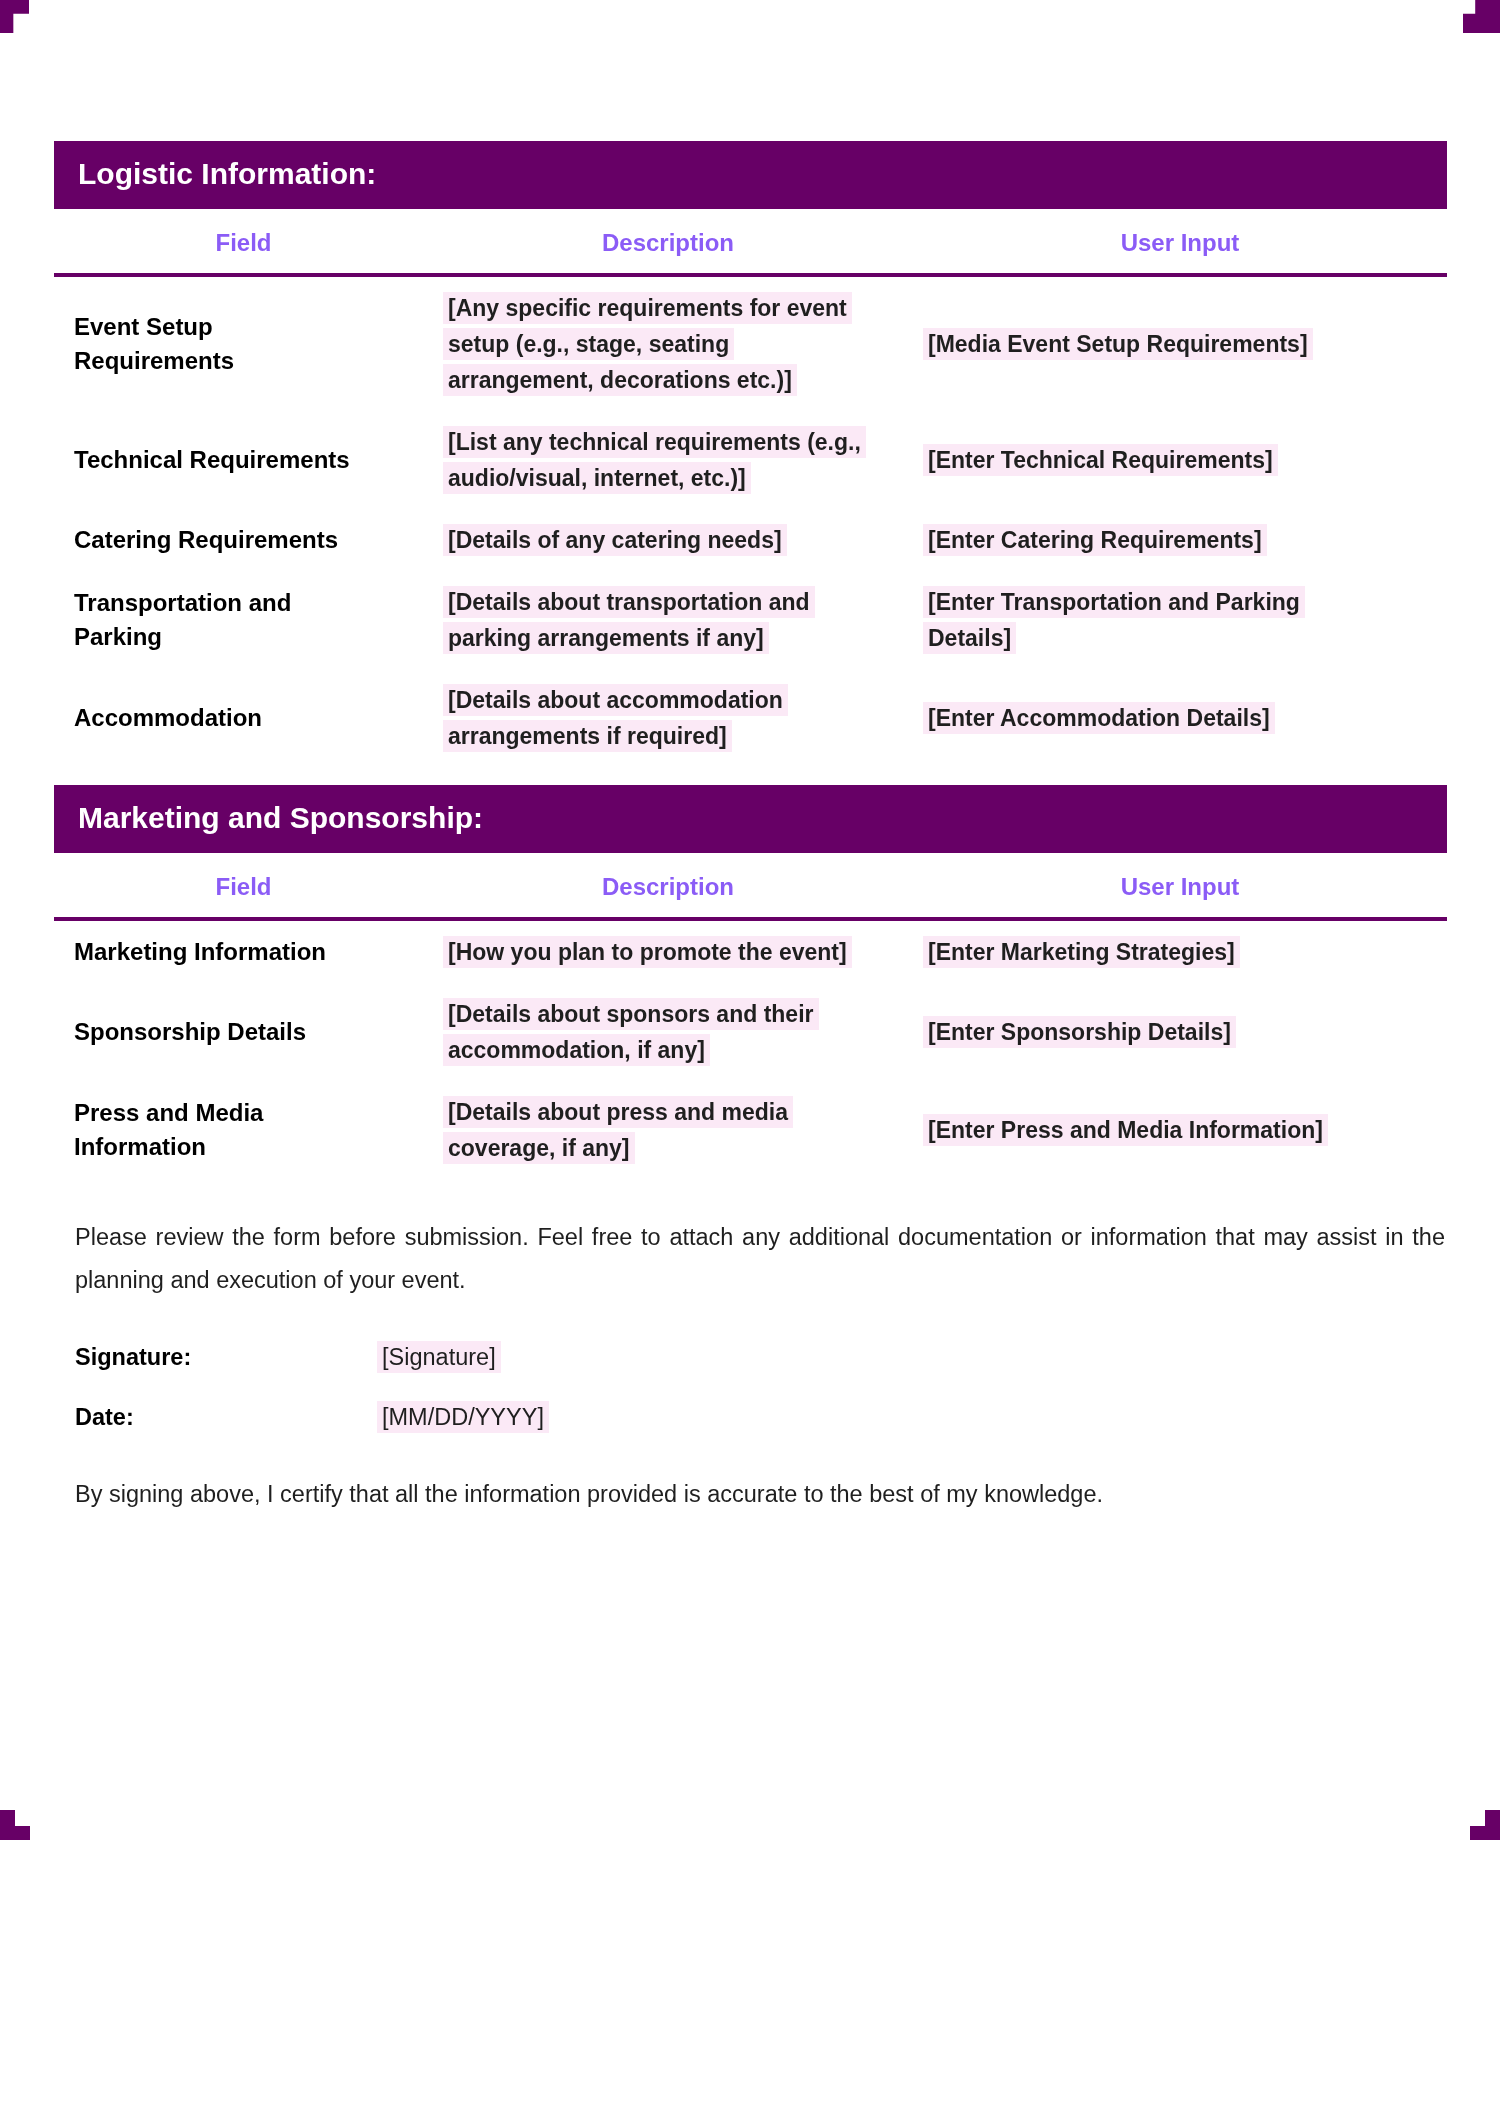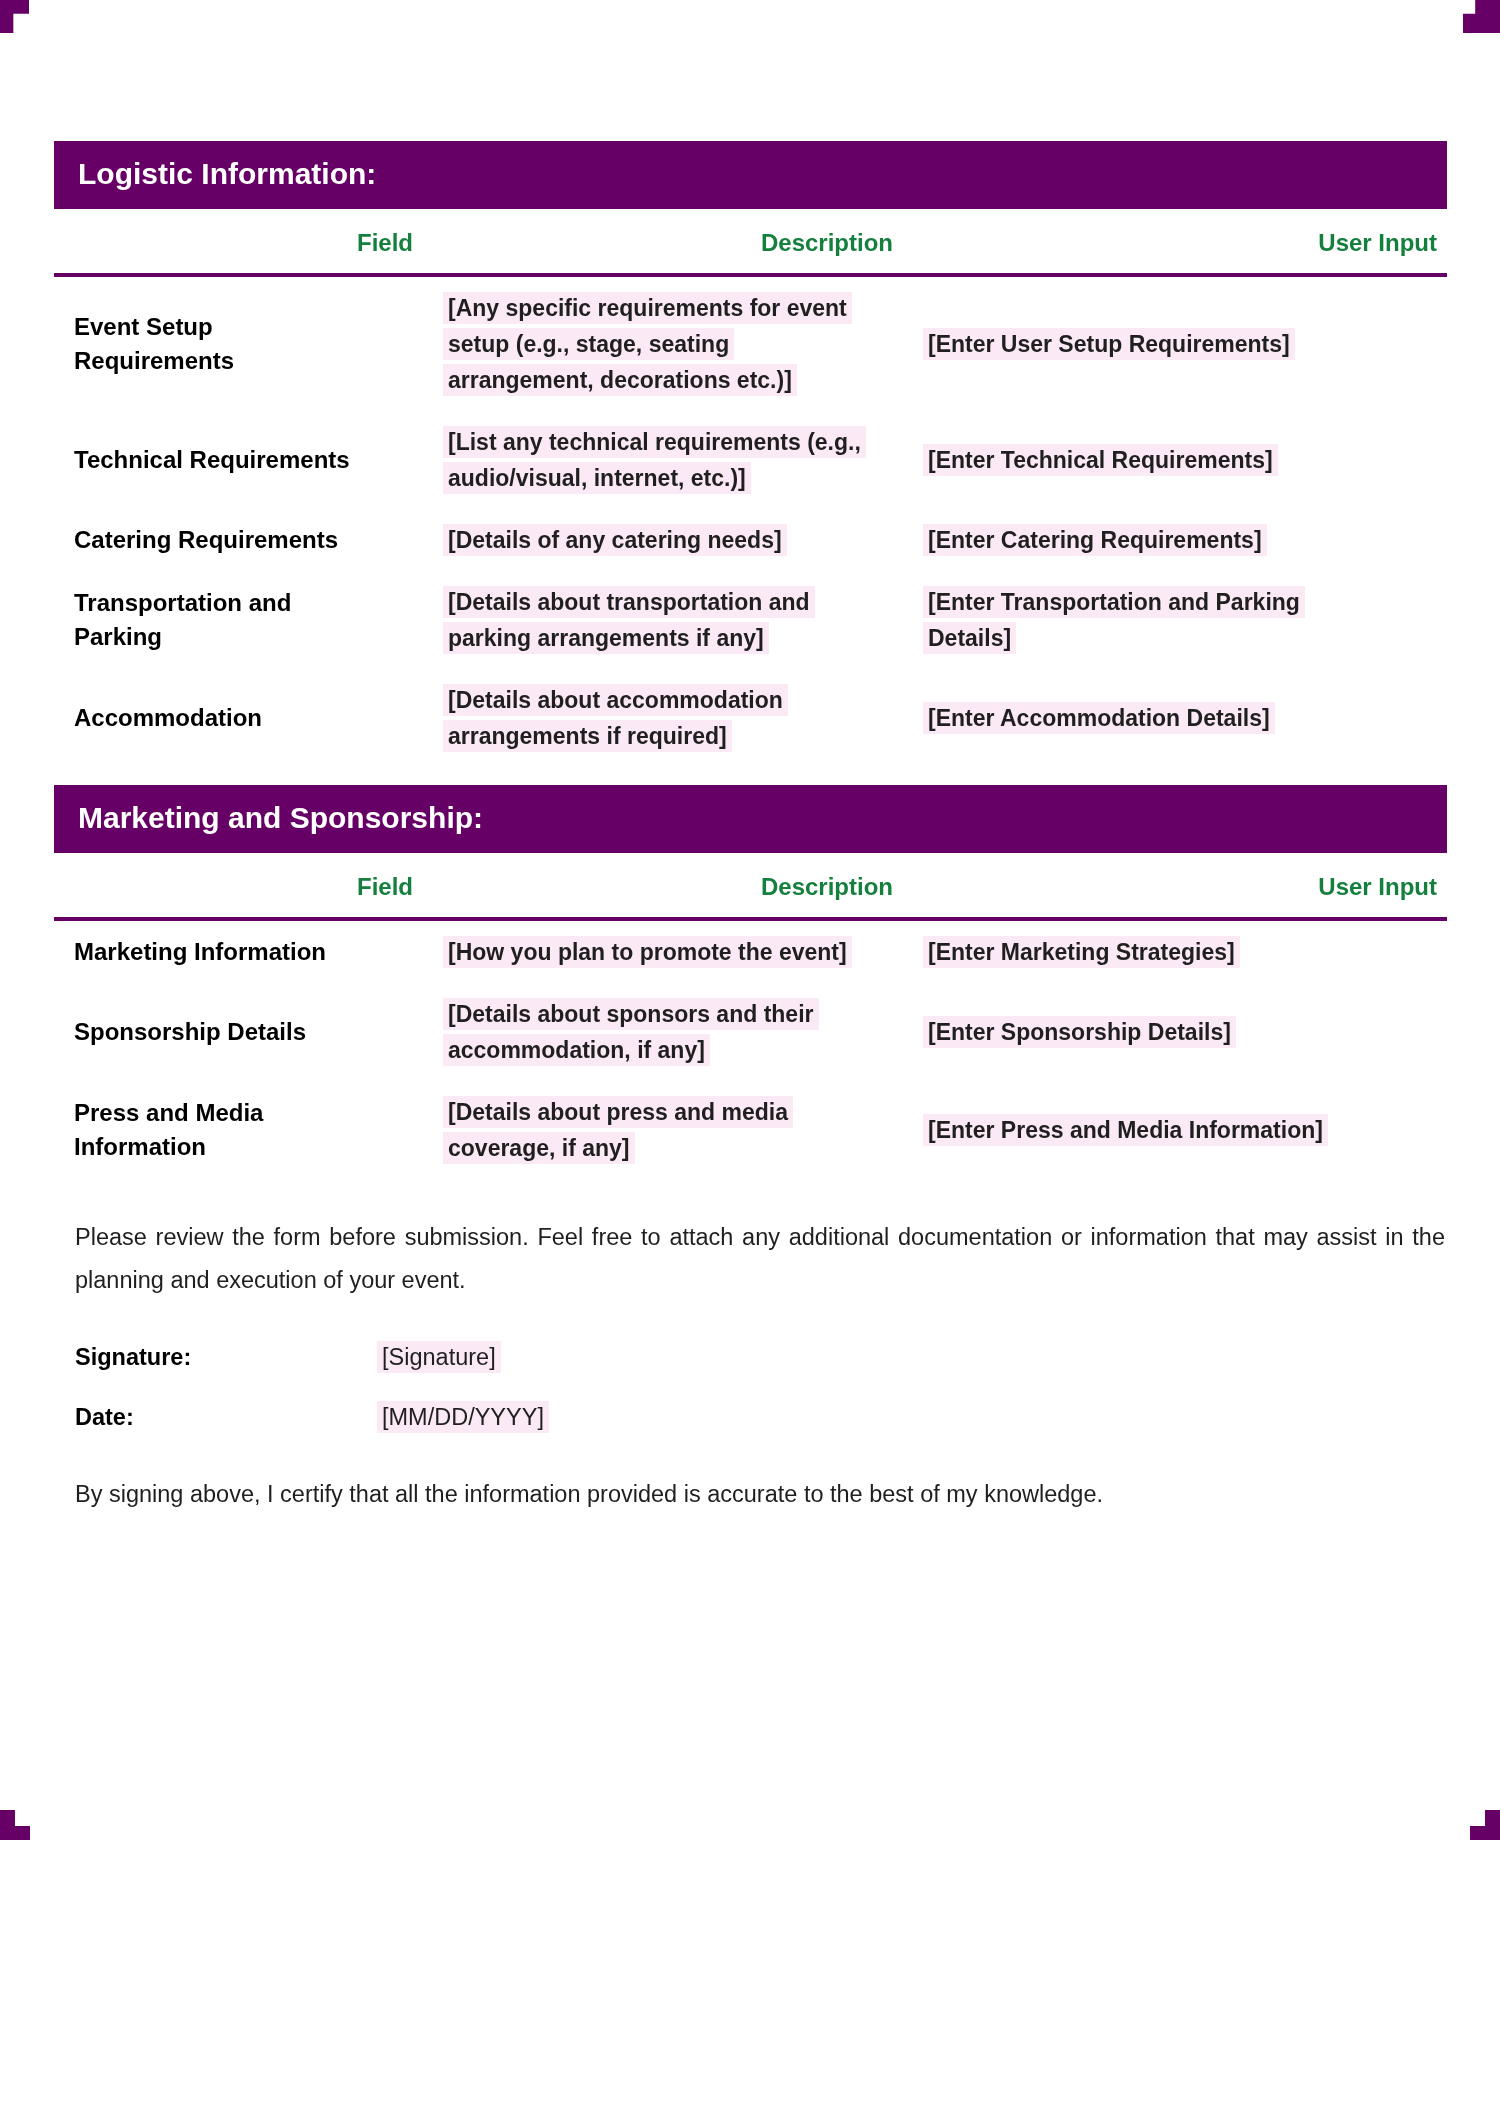--- a/index.html
+++ b/index.html
@@ -43,23 +43,23 @@
   table.form-table {
     border-collapse: collapse;
     table-layout: fixed;
     width: 1393px;
     margin-left: 54px;
   }
   col.c-field { width: 369px; }
   col.c-desc  { width: 480px; }
   col.c-input { width: 544px; }
   th {
-    text-align: right;
+    text-align: center;
     font-size: 24px;
-    color: #15803d;
+    color: #8b5cf6;
     padding: 20px 10px 16px 20px;
     border-bottom: 4px solid #670066;
   }
   td {
     vertical-align: middle;
     padding: 13px 10px 13px 20px;
     font-size: 23px;
     line-height: 36px;
     font-weight: bold;
   }
@@ -132,21 +132,21 @@
       <tr>
         <th>Field</th>
         <th>Description</th>
         <th>User Input</th>
       </tr>
     </thead>
     <tbody>
       <tr>
         <td class="field">Event Setup Requirements</td>
         <td class="desc"><span class="hl">[Any specific requirements for event setup (e.g., stage, seating arrangement, decorations etc.)]</span></td>
-        <td class="input"><span class="hl">[Enter User Setup Requirements]</span></td>
+        <td class="input"><span class="hl">[Media Event Setup Requirements]</span></td>
       </tr>
       <tr>
         <td class="field">Technical Requirements</td>
         <td class="desc"><span class="hl">[List any technical requirements (e.g., audio/visual, internet, etc.)]</span></td>
         <td class="input"><span class="hl">[Enter Technical Requirements]</span></td>
       </tr>
       <tr>
         <td class="field">Catering Requirements</td>
         <td class="desc"><span class="hl">[Details of any catering needs]</span></td>
         <td class="input"><span class="hl">[Enter Catering Requirements]</span></td>

